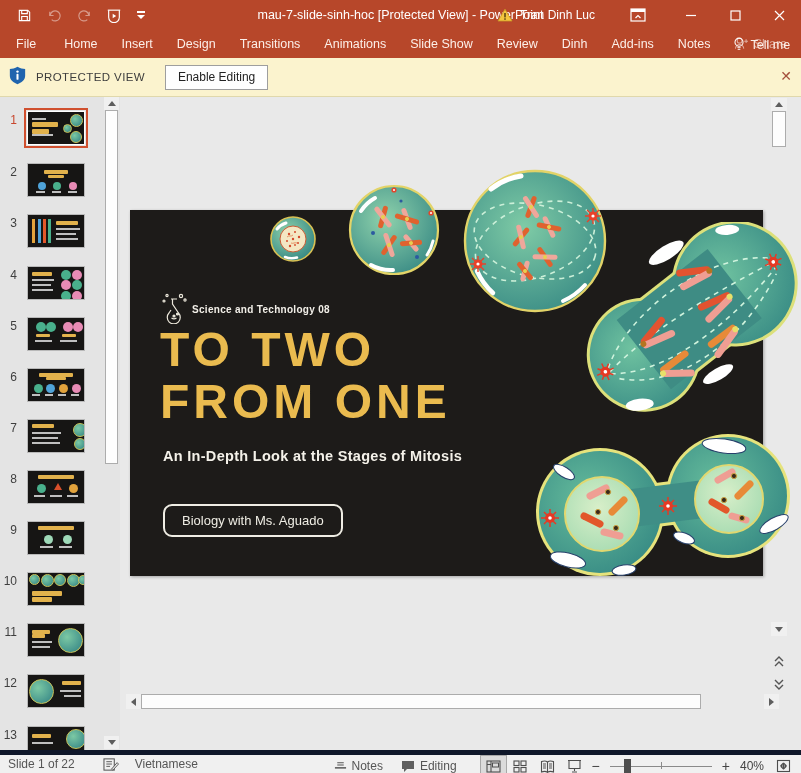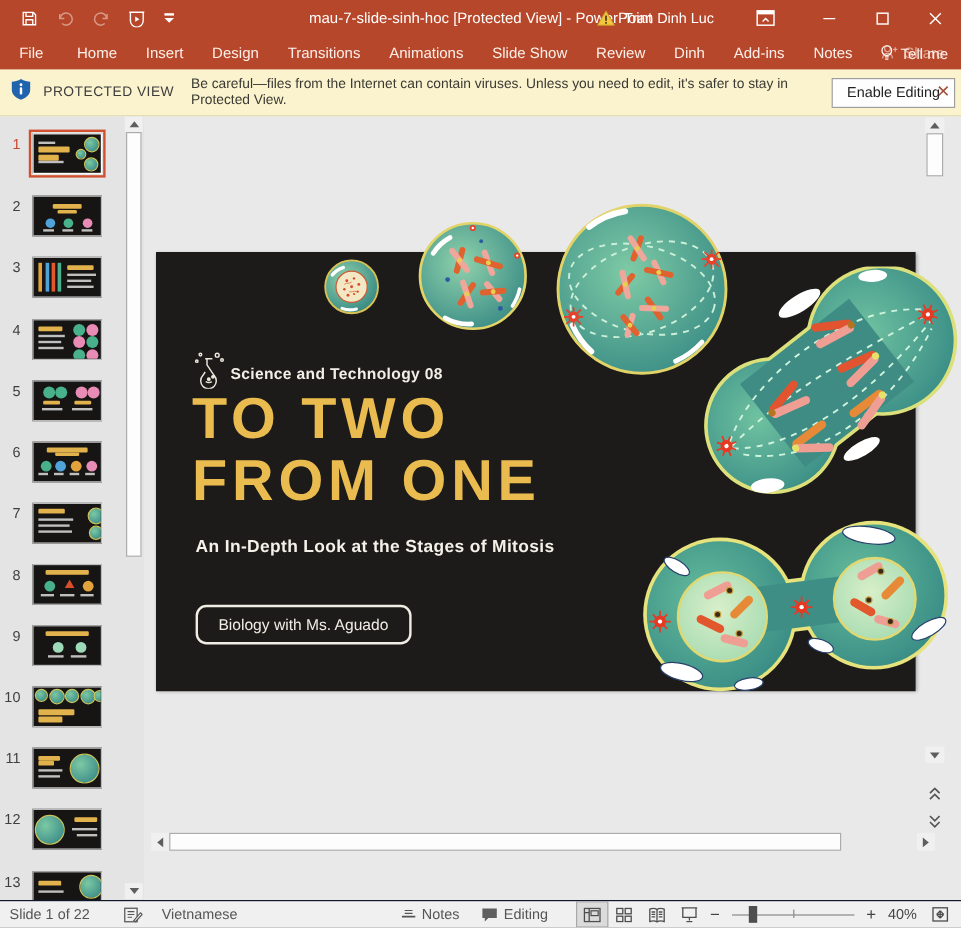--- a/index.html
+++ b/index.html
@@ -55,28 +55,28 @@
   .sb-btn { position:absolute; background:#F0F0F0; display:flex; align-items:center; justify-content:center; }
   .sb-thumb { position:absolute; background:#FDFDFD; border:1px solid #ACACAC; }
   .tri-up { width:0;height:0;border-left:4px solid transparent;border-right:4px solid transparent;border-bottom:5px solid #5E5E5E; }
   .tri-down { width:0;height:0;border-left:4px solid transparent;border-right:4px solid transparent;border-top:5px solid #5E5E5E; }
   .tri-left { width:0;height:0;border-top:4px solid transparent;border-bottom:4px solid transparent;border-right:5px solid #5E5E5E; }
   .tri-right { width:0;height:0;border-top:4px solid transparent;border-bottom:4px solid transparent;border-left:5px solid #5E5E5E; }
 
   
   .slide { position:absolute; left:130px; top:113px; width:633px; height:366px; background:#1D1B19; box-shadow:1px 1px 3px rgba(0,0,0,.3); z-index:1; }
   .cell { position:absolute; z-index:2; }
-  .kicker { position:absolute; left:62px; top:94px; font-size:13px; font-weight:bold; color:#F2EFE8; letter-spacing:.3px; }
+  .kicker { position:absolute; left:62px; top:94px; font-size:10px; font-weight:bold; color:#F2EFE8; letter-spacing:.3px; }
   .flask { position:absolute; left:30px; top:82px; }
   .bigtitle { position:absolute; left:30px; top:114px; font-size:48px; line-height:52px; font-weight:800; letter-spacing:4px; color:#EABB4F; }
   .subtitle { position:absolute; left:33px; top:238px; font-size:14.5px; font-weight:bold; color:#F4F1E9; letter-spacing:.3px; }
   .pill { position:absolute; left:33px; top:294px; border:2px solid #EFEDE4; border-radius:9px; color:#EFEDE4; font-size:13px; padding:7px 17px; display:inline-block; }
 
   
-  .statusbar { position:absolute; left:0; top:750px; width:801px; height:23px; background:#F0F0F0; border-top:1px solid #0f172a; display:flex; align-items:center; font-size:12px; color:#555; }
+  .statusbar { position:absolute; left:0; top:750px; width:801px; height:23px; background:#F0F0F0; border-top:5px solid #0f172a; display:flex; align-items:center; font-size:12px; color:#555; }
   .sb-left { display:flex; align-items:center; gap:10px; padding-left:8px; }
   .sb-right { position:absolute; right:4px; top:0; height:22px; display:flex; align-items:center; }
   .sb-item { display:flex; align-items:center; gap:5px; padding:0 9px; height:22px; }
   .viewbtn { width:27px; height:22px; display:flex; align-items:center; justify-content:center; }
   .viewbtn.active { background:#DBDBDB; border:1px solid #A8A8A8; }
   .zoomtrack { position:relative; width:102px; height:22px; margin:0 6px; }
   .zoomtrack .line { position:absolute; left:0; right:0; top:10.5px; height:1px; background:#8A8A8A; }
   .zoomtrack .mid { position:absolute; left:50%; top:7px; width:1px; height:7px; background:#8A8A8A; }
   .zoomtrack .zthumb { position:absolute; left:14px; top:4px; width:7px; height:14px; background:#4E4E4E; }
   .zoomsign { font-size:14px; color:#444; padding:0 4px; }
@@ -181,21 +181,20 @@
 
   <div class="msgbar">
     <span class="shield">
       <svg width="17" height="19" viewBox="0 0 20 22">
           <path d="M10 .8c3 1.7 6.3 2.6 9 2.6v8c0 5.3-4.4 8-9 9.8C5.4 19.4 1 16.7 1 11.4v-8C3.7 3.4 7 2.5 10 .8z" fill="#2064AE"></path>
           <circle cx="10" cy="6.4" r="1.4" fill="#fff"></circle>
           <rect x="8.8" y="9" width="2.4" height="7" rx="1" fill="#fff"></rect>
         </svg>
     </span>
     <span class="pv-label">PROTECTED VIEW</span>
-    <span class="pv-msg">Be careful—files from the Internet can contain viruses. Unless you need to edit, it's safer to stay in Protected View.</span>
     <button class="pv-btn">Enable Editing</button>
     <span class="pv-close">✕</span>
   </div>
 
   <div class="main">
 
     <div class="thumbpanel">
       <span class="tnum sel" style="top:16px">1</span>
       <div class="thumb selected" style="top:14px">
         <i class="wl" style="left:7%;top:18%;width:26%"></i>

